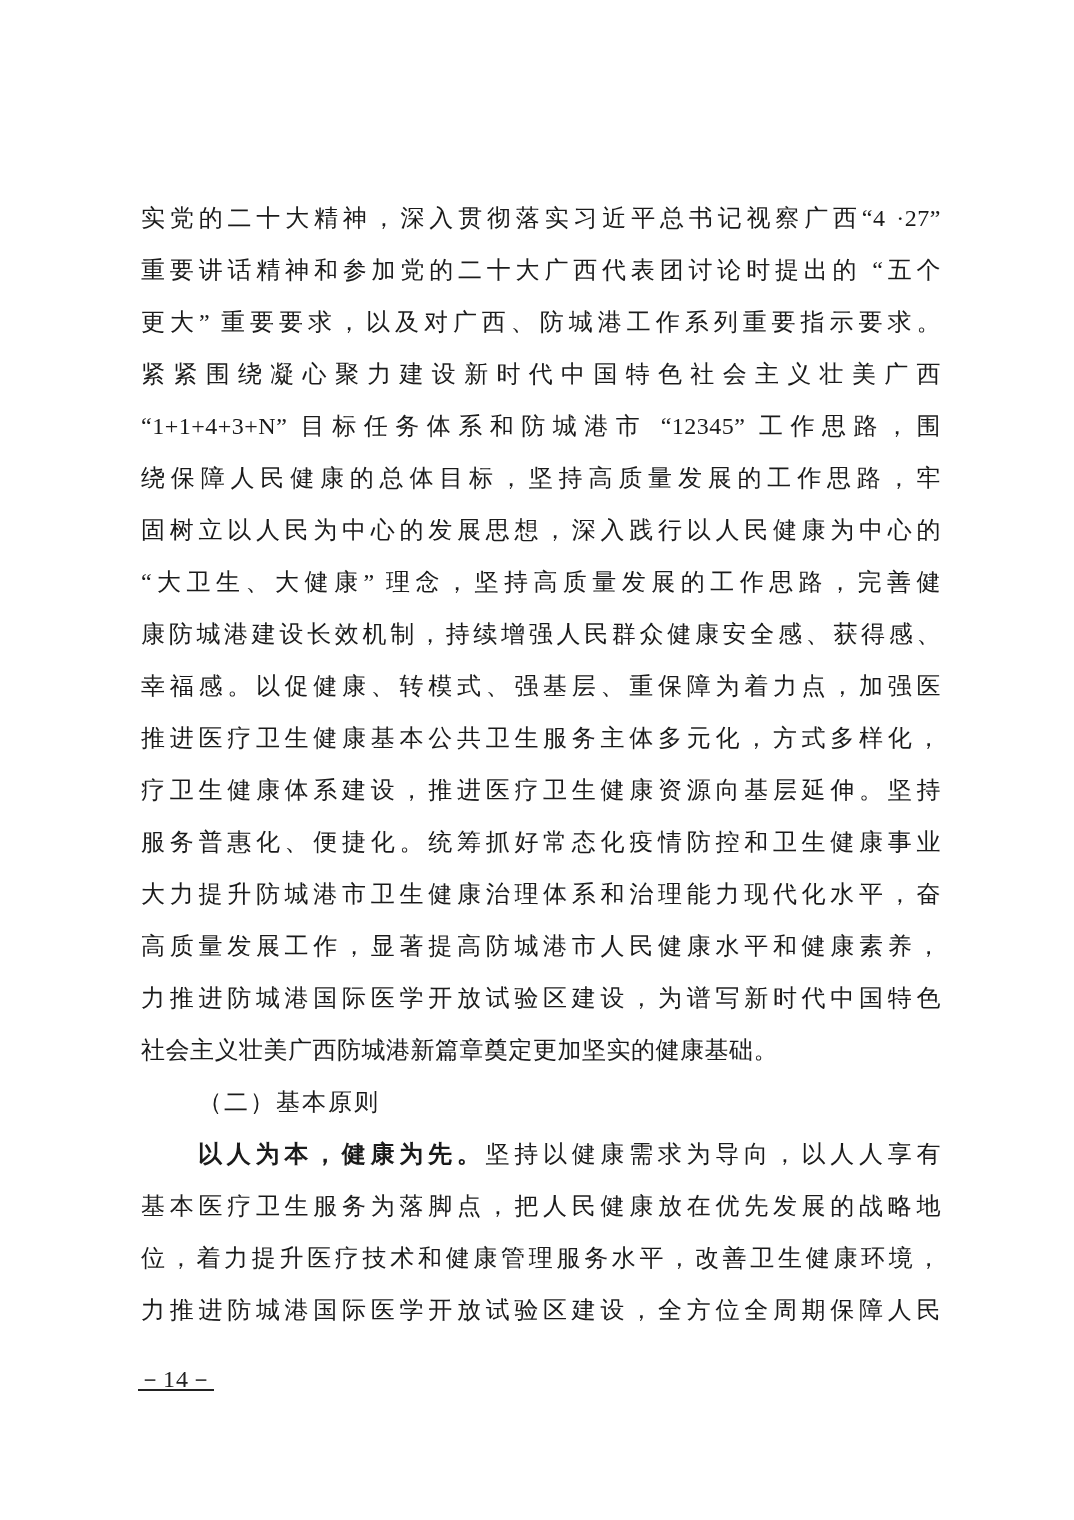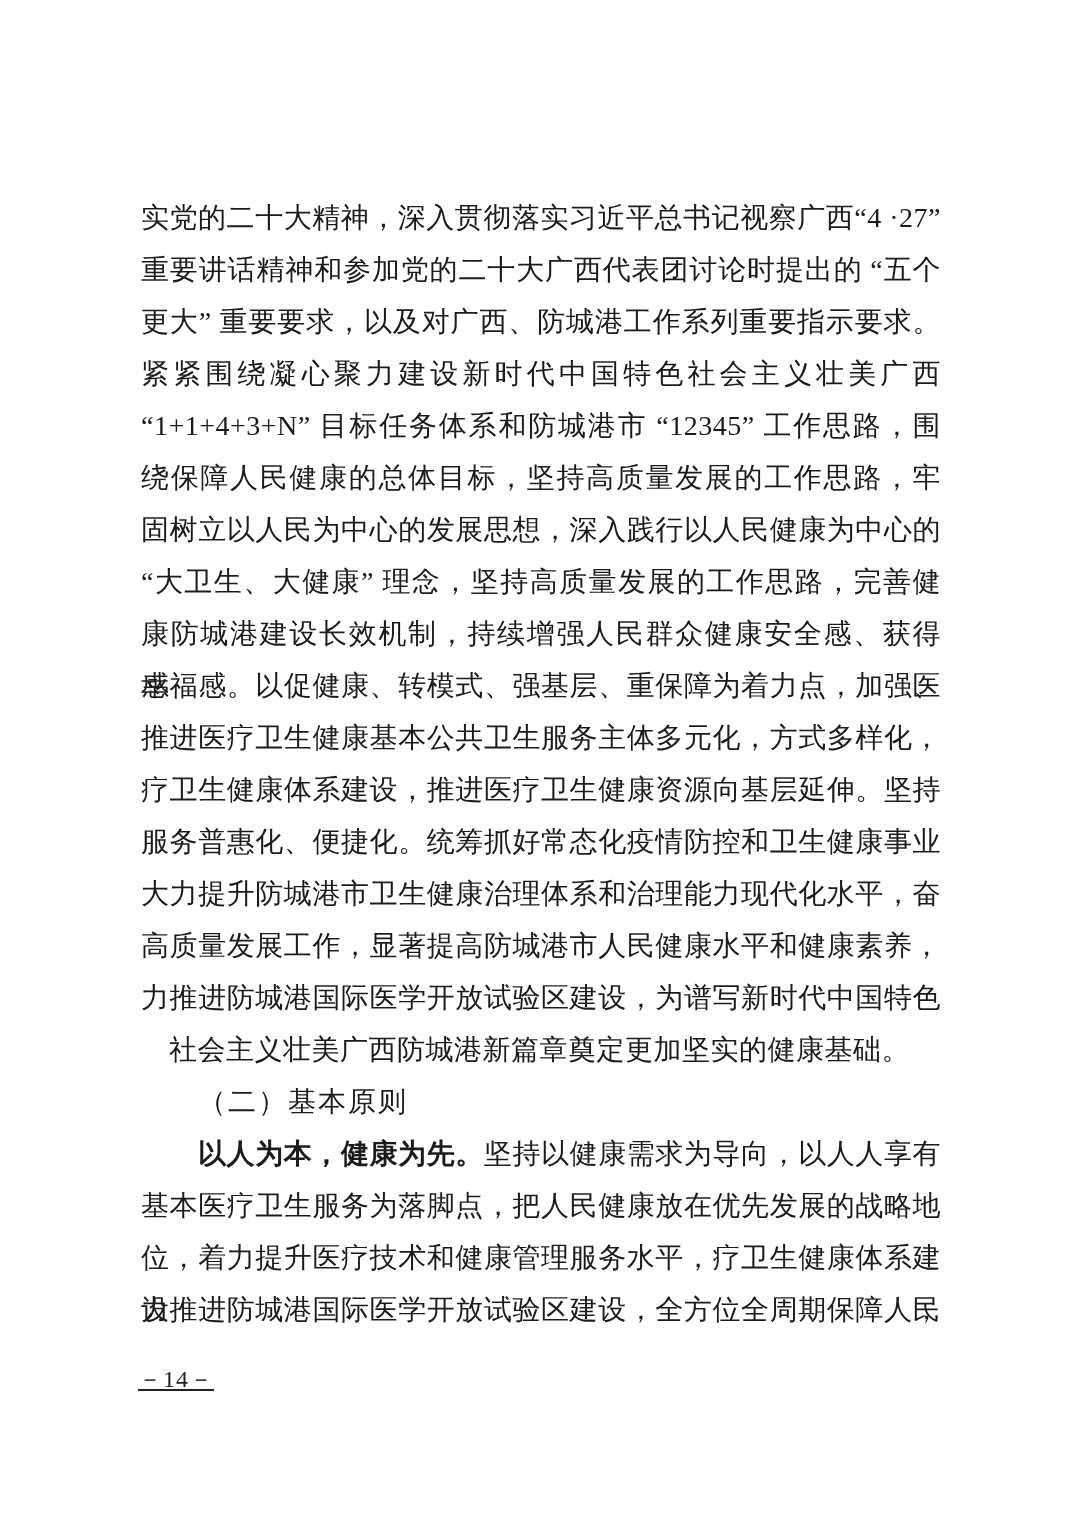--- a/index.html
+++ b/index.html
@@ -12,32 +12,31 @@
     color: #1b1b1b;
     overflow: hidden;
   }
   .textblock {
     position: absolute;
     left: 141px;
     top: 192px;
     width: 800px;
   }
   .line {
-    font-size: 28px;
+    font-size: 24px;
     line-height: 52px;
     height: 52px;
     text-align: justify;
     text-align-last: justify;
     white-space: normal;
     letter-spacing: 0.5px;
   }
   .line.para-end {
     text-align: left;
     text-align-last: left;
-    margin-left: 28px;
   }
   .line.heading {
     text-align: right;
     text-align-last: left;
     padding-left: 57px;
     letter-spacing: 2px;
   }
   .line.first-indent {
     padding-left: 57px;
   }
@@ -76,19 +75,19 @@
     <div class="line">高质量发展工作，显著提高防城港市人民健康水平和健康素养，</div>
     <div class="line">力推进防城港国际医学开放试验区建设，为谱写新时代中国特色</div>
     <div class="line para-end">社会主义壮美广西防城港新篇章奠定更加坚实的健康基础。</div>
 
     <div class="line heading">（二）基本原则</div>
 
     <div class="line first-indent">
       <span class="lead-bold">以人为本，健康为先。</span><span>坚持以健康需求为导向，以人人享有</span>
     </div>
     <div class="line">基本医疗卫生服务为落脚点，把人民健康放在优先发展的战略地</div>
-    <div class="line">位，着力提升医疗技术和健康管理服务水平，疗卫生健康体系建设，</div>
+    <div class="line">位，着力提升医疗技术和健康管理服务水平，改善卫生健康环境，</div>
     <div class="line">力推进防城港国际医学开放试验区建设，全方位全周期保障人民</div>
 
   </div>
 
   <div class="footer-pagenum">－14－</div>
 </div>
 
 </body></html>

